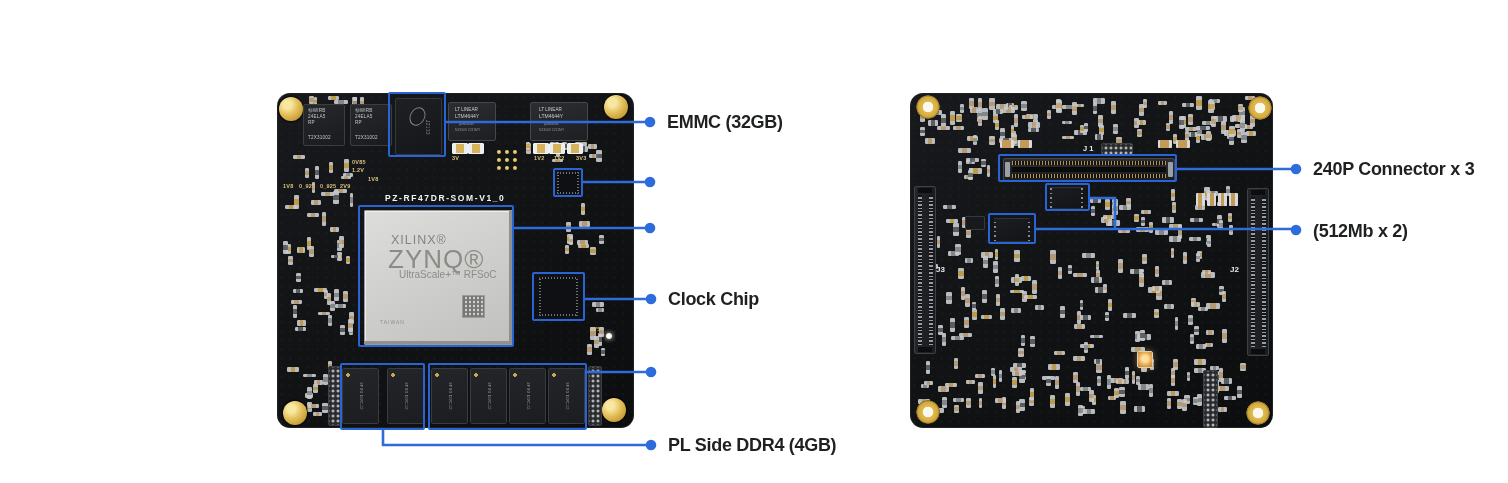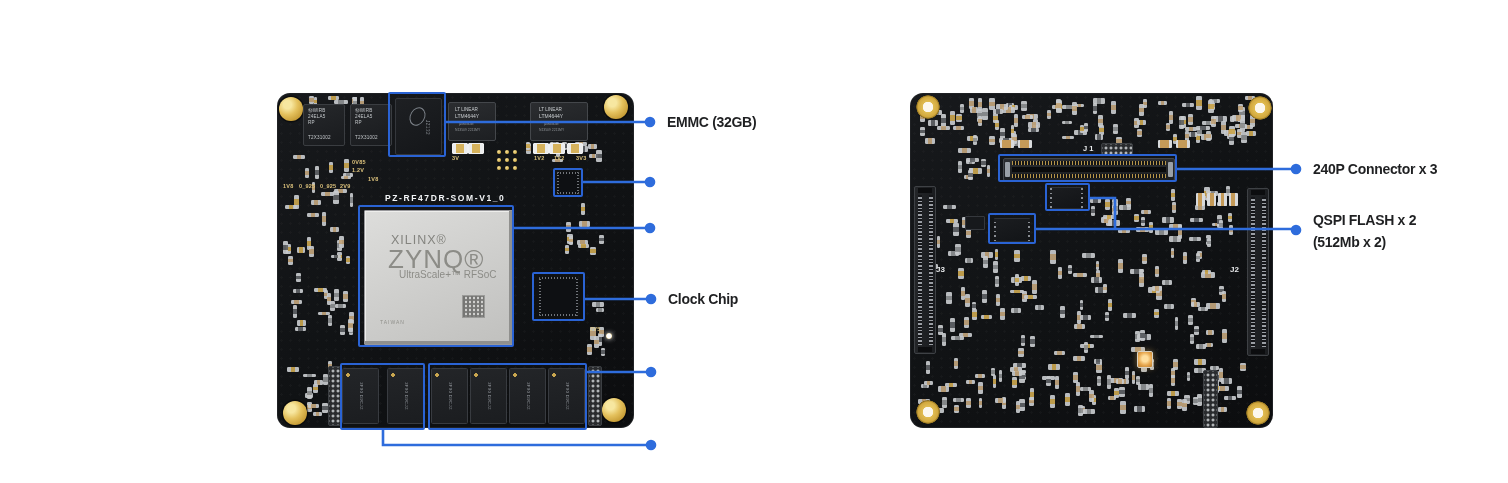--- a/index.html
+++ b/index.html
@@ -97,21 +97,21 @@
 
   
   .silk{color:#e9ebed;font-weight:bold;}
   .title-silk{font-size:8.5px;letter-spacing:1.6px;color:#f2f4f6;font-weight:bold;white-space:nowrap;}
   .vlabel{font-size:5.5px;color:#dcc27c;font-weight:bold;letter-spacing:.2px;white-space:nowrap;}
 
   
   .bluebox{position:absolute;border:2.5px solid #2a63d4;border-radius:2px;box-sizing:border-box;}
   .callout-svg{position:absolute;left:0;top:0;z-index:30;}
   .callout-label{position:absolute;z-index:31;transform:translateY(-50%);
-    font-weight:bold;font-size:14px;letter-spacing:-0.3px;color:#1f2022;white-space:nowrap;line-height:22px;}
+    font-weight:bold;font-size:18px;letter-spacing:-0.3px;color:#1f2022;white-space:nowrap;line-height:22px;}
 </style>
 </head>
 <body>
 
 <div class="canvas">
 
   <div class="board board-front">
     <div id="front-decor" class="c" style="left:0;top:0;width:100%;height:100%;">
         <div class="part" style="left: 67.1px; top: 65.7px; width: 5px; height: 13.5px; background: linear-gradient(rgb(199, 202, 205) 0px, rgb(199, 202, 205) 30%, rgb(202, 166, 79) 30%, rgb(202, 166, 79) 70%, rgb(199, 202, 205) 70%, rgb(199, 202, 205) 100%);"></div>
         <div class="part" style="left: 72.2px; top: 233.7px; width: 3.7px; height: 8.3px; background: linear-gradient(rgb(199, 202, 205) 0px, rgb(199, 202, 205) 30%, rgb(142, 145, 147) 30%, rgb(142, 145, 147) 70%, rgb(199, 202, 205) 70%, rgb(199, 202, 205) 100%);"></div>
@@ -763,18 +763,18 @@
       <circle cx="651" cy="299" r="5.3"></circle>
       <circle cx="651" cy="372" r="5.3"></circle>
       <circle cx="651" cy="445" r="5.3"></circle>
       <circle cx="1296" cy="169" r="5.3"></circle>
       <circle cx="1296" cy="230" r="5.3"></circle>
     </g>
   </svg>
 
   <div class="callout-label" style="left:667px;top:122px;">EMMC (32GB)</div>
   <div class="callout-label" style="left:668px;top:299px;">Clock Chip</div>
+  <div class="callout-label" style="left:668px;top:445px;">PL Side DDR4 (4GB)</div>
   <div class="callout-label" style="left:1313px;top:169px;">240P Connector x 3</div>
   <div class="callout-label" style="left:1313px;top:231px;">
-    <span style="display:block;">QSPI FLASH x 2</span>
     <span style="display:block;">(512Mb x 2)</span>
   </div>
 </div>
 
 </body></html>

